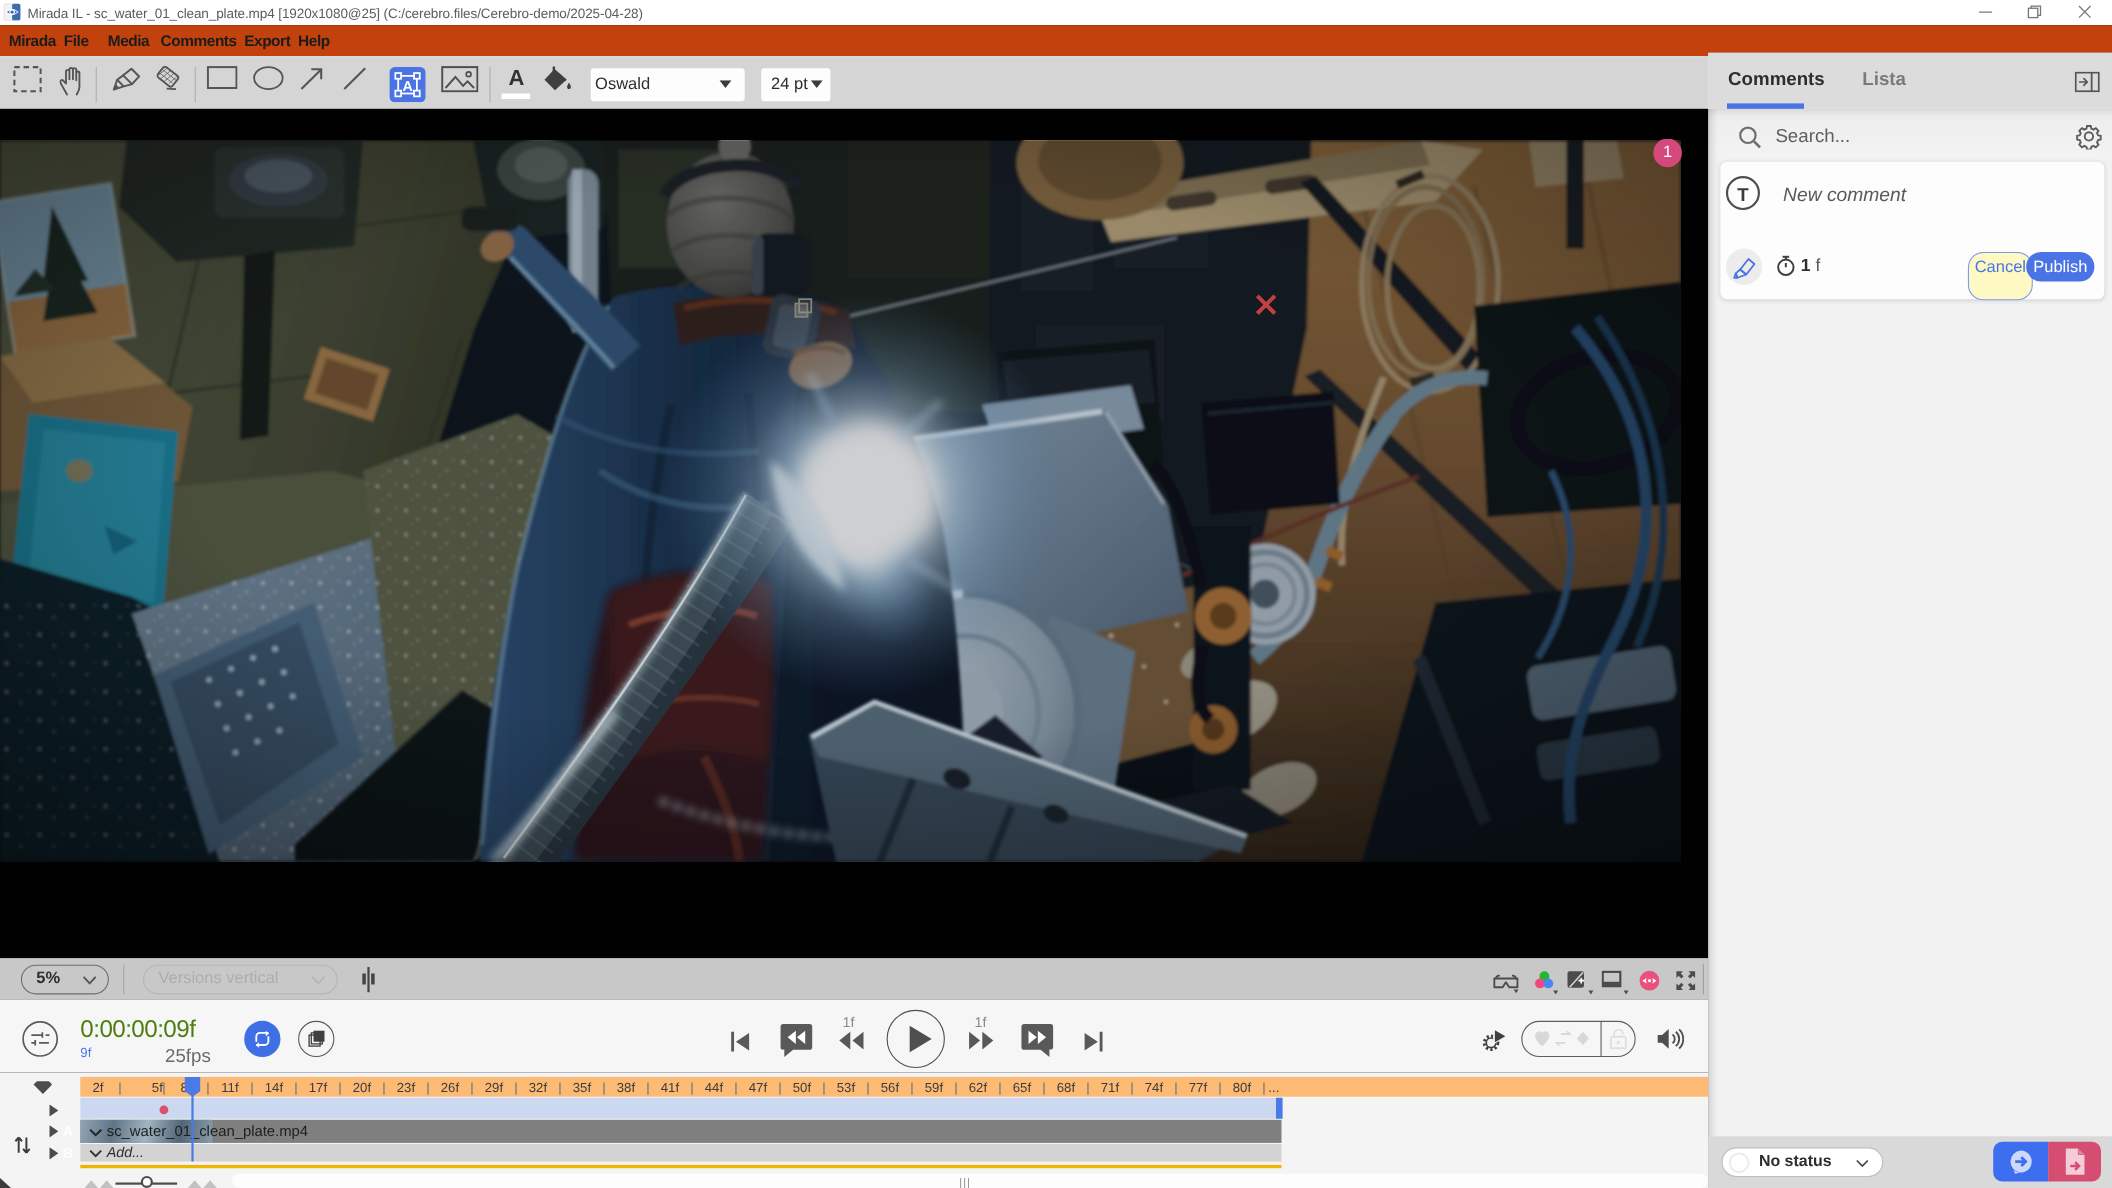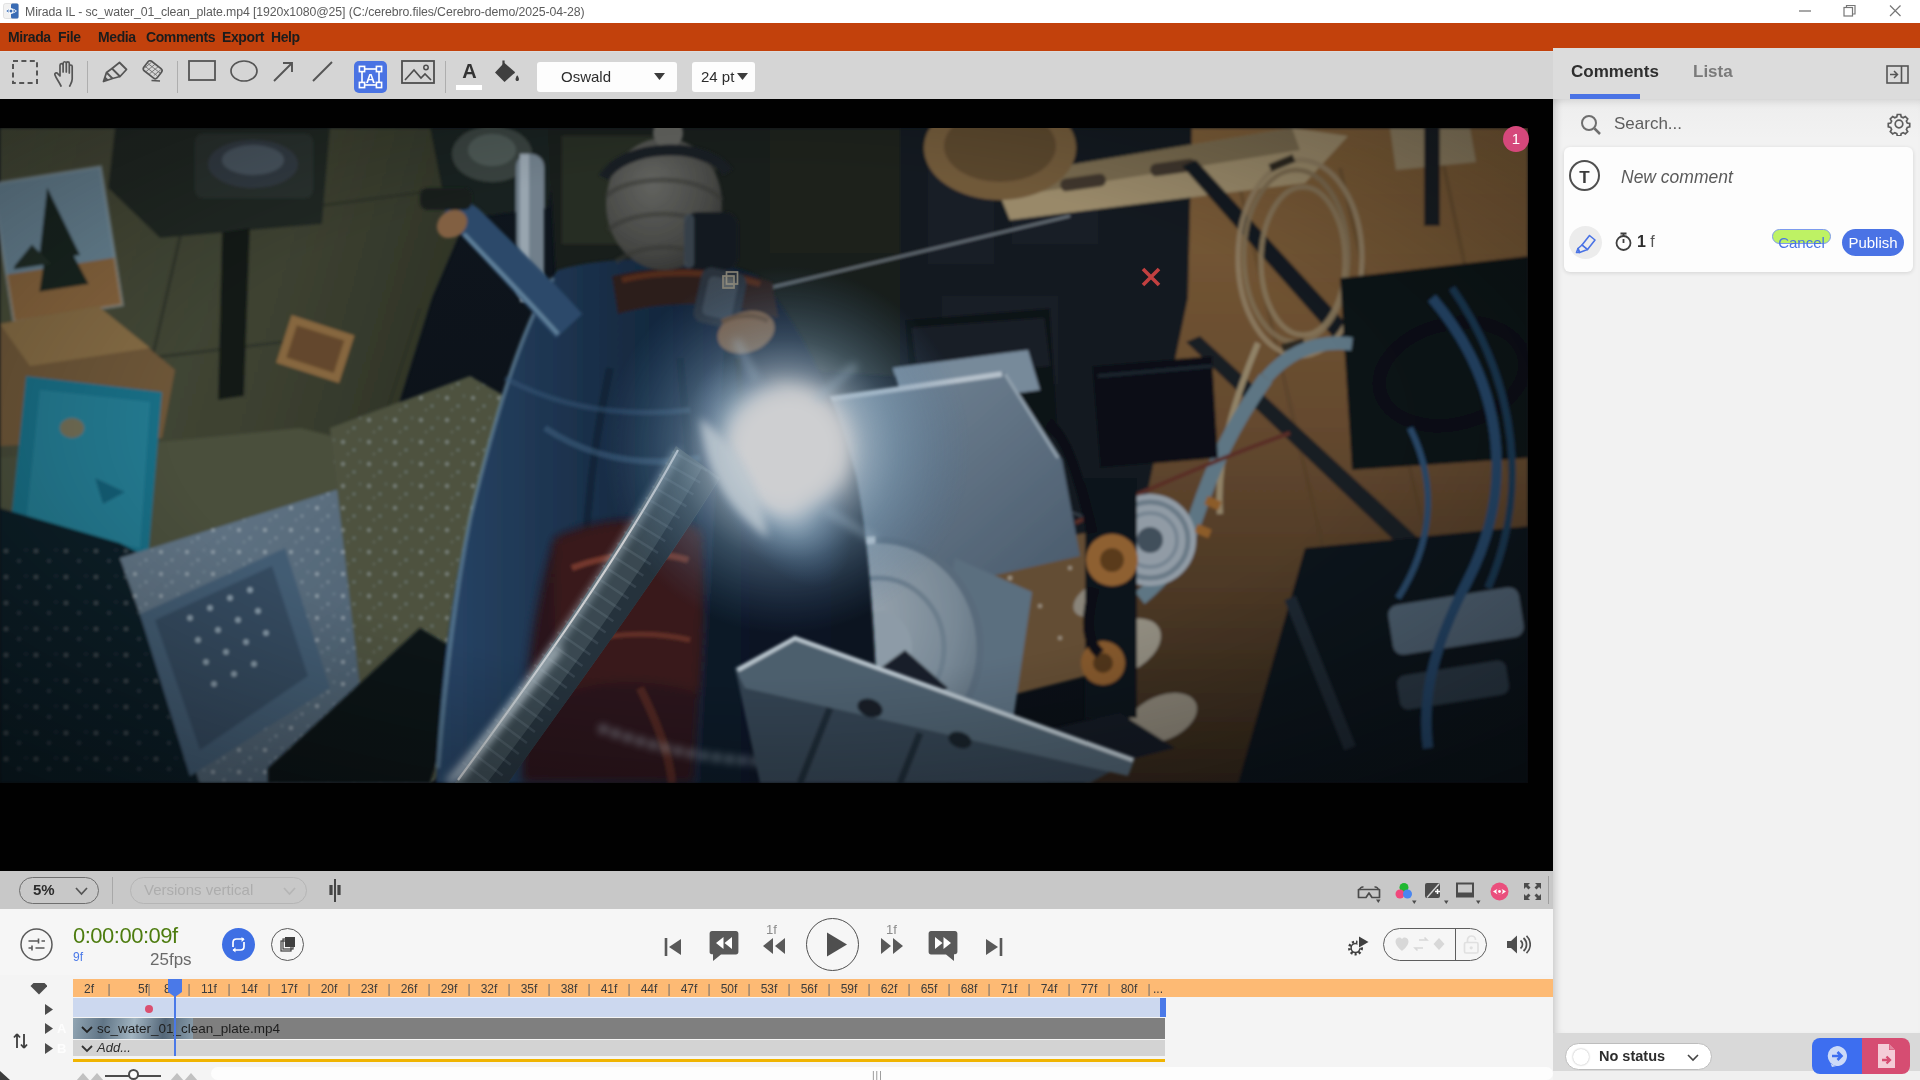--- a/index.html
+++ b/index.html
@@ -28,21 +28,21 @@
 .rlab{position:absolute;top:3px;font-size:12px;color:#3c3c3c;transform:translateX(-50%)}
 .rtick{position:absolute;top:3px;font-size:12px;color:#6e6e6e;transform:translateX(-50%)}
 #rowsel{position:absolute;left:73px;top:23px;width:1092px;height:19px;background:#ccd8ef}
 #rowa{position:absolute;left:73px;top:43px;width:1092px;height:21px;background:#7f7f7f;color:#1e1e1e;font-size:13px}
 #rowb{position:absolute;left:73px;top:65px;width:1092px;height:16px;background:#d3d3d3;color:#333;font-size:12.5px;font-style:italic}
 #yline{position:absolute;left:73px;top:84px;width:1092px;height:3px;background:#f0b400}
 #rightpanel{position:absolute;left:1553px;top:48px;width:367px;height:1032px;background:#f0f0f0}
 #tabsband{position:absolute;left:0;top:0;width:367px;height:51px;background:#dcdcdc}
 #panelmain{position:absolute;left:0;top:51px;width:367px;height:934px;background:linear-gradient(#ededed,#f2f2f2 40px);box-shadow:inset 8px 0 8px -6px rgba(0,0,0,.18), inset 0 8px 8px -6px rgba(0,0,0,.12)}
 #card{position:absolute;left:11px;top:48px;width:349px;height:125px;background:#fdfdfd;border-radius:6px;box-shadow:0 1px 4px rgba(0,0,0,.13)}
-#statusbar{position:absolute;left:1553px;top:1033px;width:367px;height:38px;background:#d9d9d9}
+#statusbar{position:absolute;left:1553px;top:1033px;width:367px;height:48px;background:#d9d9d9}
 #nostatus{position:absolute;left:12px;top:10px;width:147px;height:27px;background:#fff;border:1px solid #bdbdbd;border-radius:14px;font-size:14.5px;font-weight:700;color:#2d2d2d}
 .pill{border-radius:14px;font-size:15px;text-align:center}
 .inl{display:inline-block;vertical-align:-1px}
 </style></head>
 <body>
 
 <div id="titlebar">
  <svg id="title-ic" viewBox="0 0 16 16">
       <rect x="0.5" y="0.5" width="15" height="15" rx="2" fill="#f2f2f2" stroke="#ccc" stroke-width=".5"></rect>
       <rect x="8" y="0.5" width="7.5" height="15" rx="1.5" fill="#3a6cb5"></rect>
@@ -125,21 +125,21 @@
     </svg>
  <div class="tsep" style="left:445px"></div>
  <div class="tb" style="left:457px;top:10px;width:25px;height:18px;font-size:20px;font-weight:700;color:#333;text-align:center;line-height:18px">A</div>
  <div class="tb" style="left:456px;top:33px;width:26px;height:5px;background:#fff"></div>
  <svg class="tb" style="left:492px" width="29" height="26" viewBox="0 0 29 26">
       <path d="M11.5 3.5 22.5 13 12.5 22 3 12.5z" fill="#3f3f3f"></path>
       <path d="M11.5 3.5 22.5 13" stroke="#3f3f3f" stroke-width="2"></path>
       <path d="M11.5 0.5v7" stroke="#3f3f3f" stroke-width="2.2"></path>
       <path d="M25.5 15.5c2 3 2 5.5-.3 5.5-2.2 0-2.1-2.5-.2-5.5z" fill="#3f3f3f"></path>
     </svg>
- <div class="combo" style="left:537px;top:10px;width:140px;height:30px;line-height:30px"><span style="margin-left:24px">Oswald</span><svg style="position:absolute;right:12px;top:11px" width="11" height="8" viewBox="0 0 11 8">
+ <div class="combo" style="left:537px;top:10px;width:140px;height:30px;line-height:30px"><span style="margin-left:4px">Oswald</span><svg style="position:absolute;right:12px;top:11px" width="11" height="8" viewBox="0 0 11 8">
         <path d="M0 0h11L5.5 7z" fill="#3c3c3c"></path>
       </svg></div>
  <div class="combo" style="left:692px;top:10px;width:63px;height:30px;line-height:30px"><span style="margin-left:9px">24 pt</span><svg style="position:absolute;right:7px;top:11px" width="11" height="8" viewBox="0 0 11 8">
         <path d="M0 0h11L5.5 7z" fill="#3c3c3c"></path>
       </svg></div>
 </div>
 
 <div id="viewport">
  <svg id="scene" viewBox="0 0 1528 655" preserveAspectRatio="none">
 <defs>
@@ -721,21 +721,21 @@
             <path d="M8 13 15.5 3.5 21 8 13.5 17.5z"></path>
             <path d="M8 13 13.5 17.5 5.5 20.5 4 16.5z"></path>
             <path d="M4 16.5l-1.5 4 3-0z"></path>
           </g>
         </svg>
     <svg style="position:absolute;left:51px;top:85px" width="17" height="20" viewBox="0 0 17 20">
           <circle cx="8.5" cy="11" r="7" fill="none" stroke="#3f3f3f" stroke-width="1.8"></circle>
           <path d="M5.5 1.5h6M8.5 1.5v3M8.5 7v4" stroke="#3f3f3f" stroke-width="1.8"></path>
         </svg>
     <div style="position:absolute;left:73px;top:86px;font-size:16px;font-weight:700;color:#2d2d2d">1<span style="font-weight:400;color:#555"> f</span></div>
-    <div class="pill" style="position:absolute;left:208px;top:82px;width:59px;height:15px;line-height:25px;border:1.5px solid #7d9bed;color:#4a73e5;background:#bef264">Cancel</div>
+    <div class="pill" style="position:absolute;left:225px;top:82px;width:59px;height:44px;line-height:25px;border:1.5px solid #7d9bed;color:#4a73e5;background:#fef9c3">Cancel</div>
     <div class="pill" style="position:absolute;left:278px;top:82px;width:62px;height:27px;line-height:27px;background:#4a73e5;color:#fff">Publish</div>
   </div>
  </div>
 </div>
 
 <div id="statusbar">
  <div id="nostatus">
       <div style="position:absolute;left:7px;top:5px;width:16px;height:16px;border-radius:50%;background:#fff;box-shadow:0 0 2px rgba(0,0,0,.35)"></div>
       <span style="position:absolute;left:33px;top:4px">No status</span>
       <svg style="position:absolute;right:12px;top:10px" width="12" height="8" viewBox="0 0 12 8">

